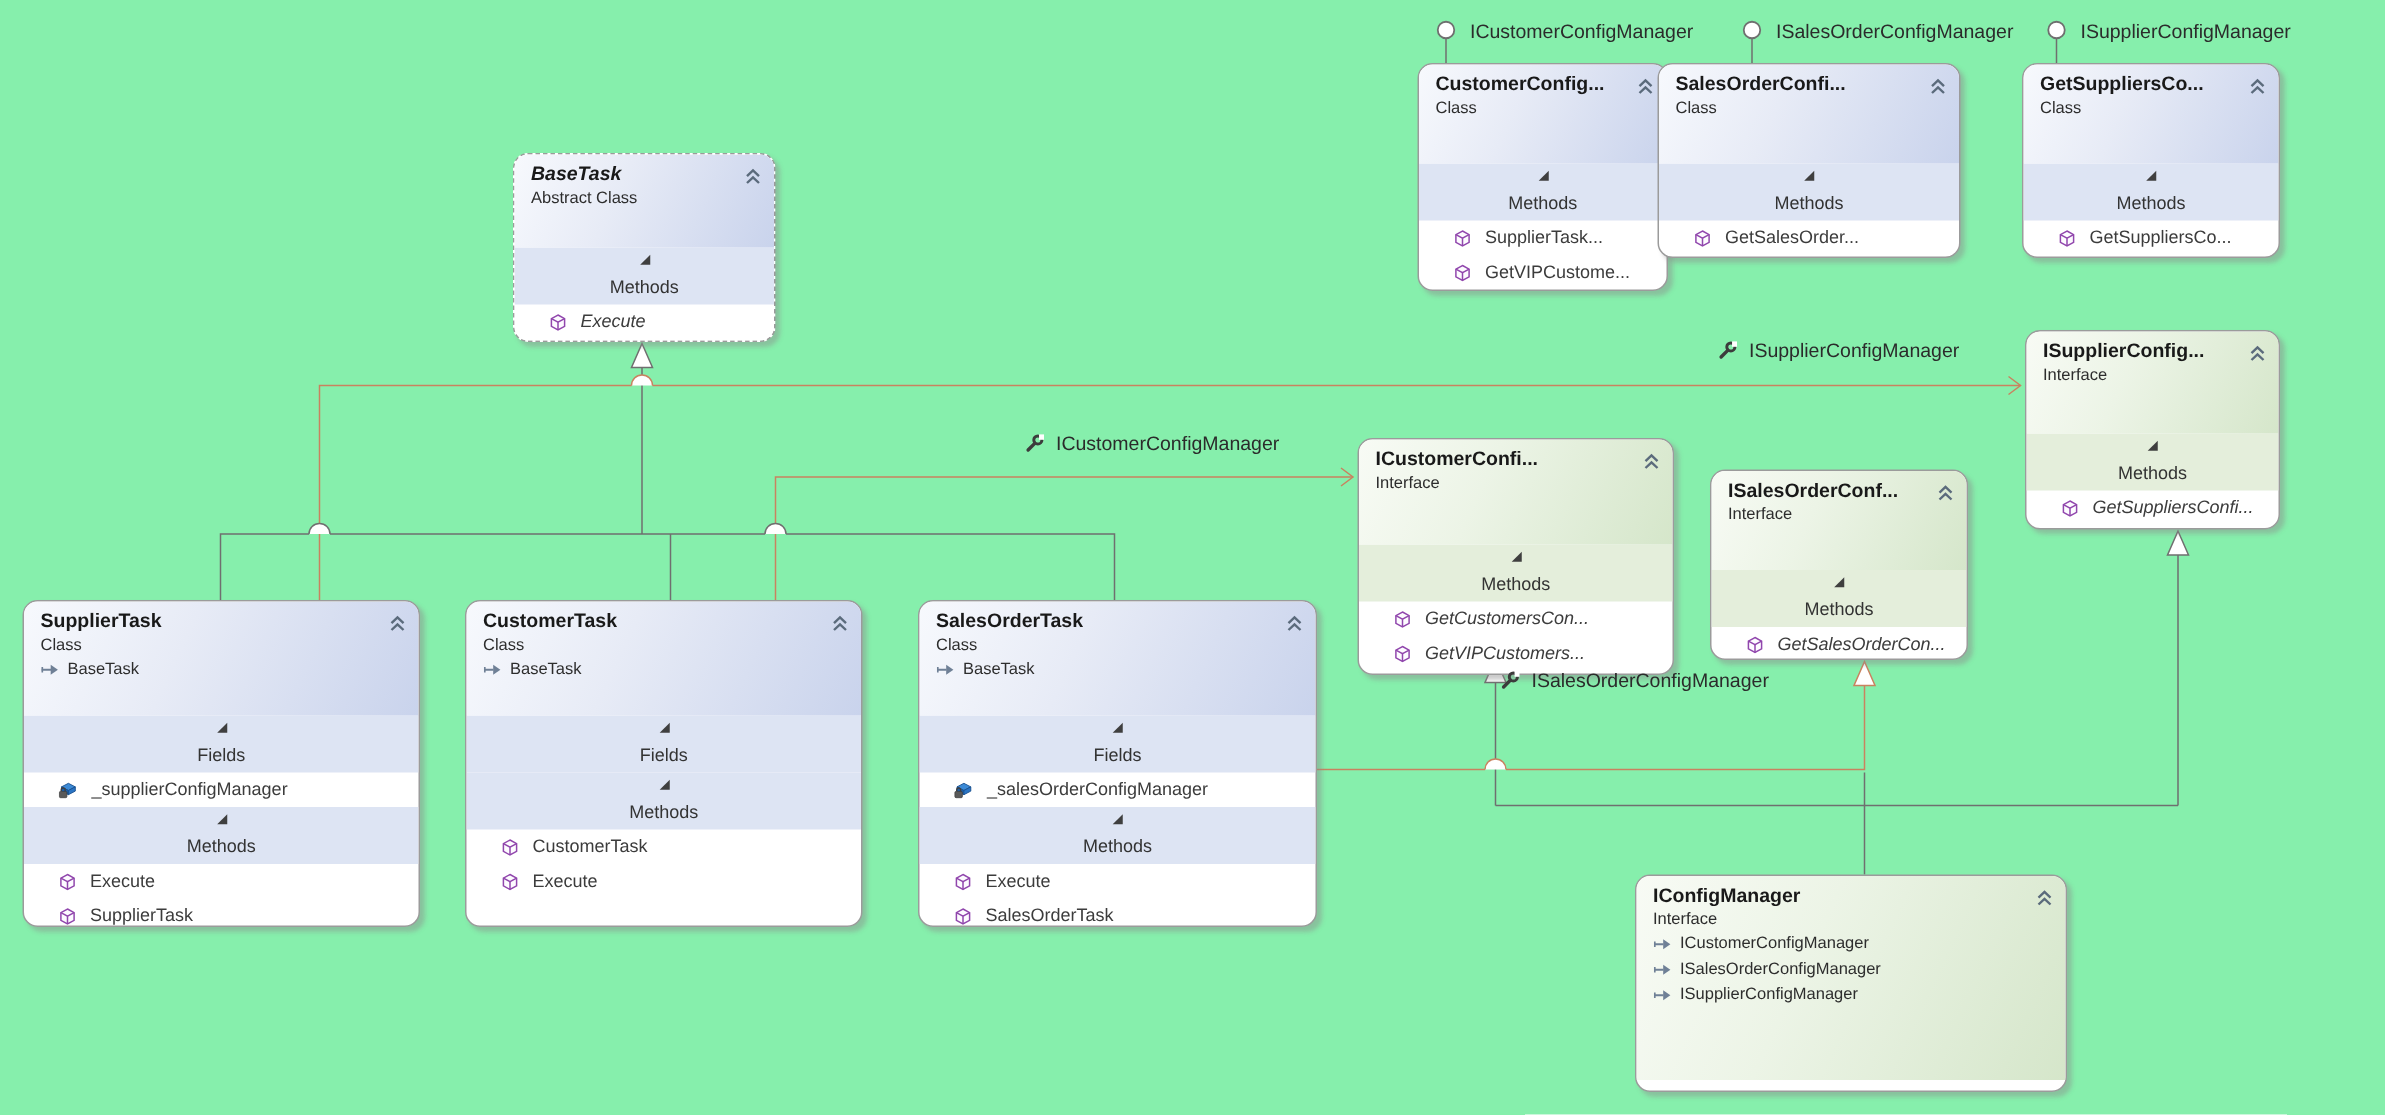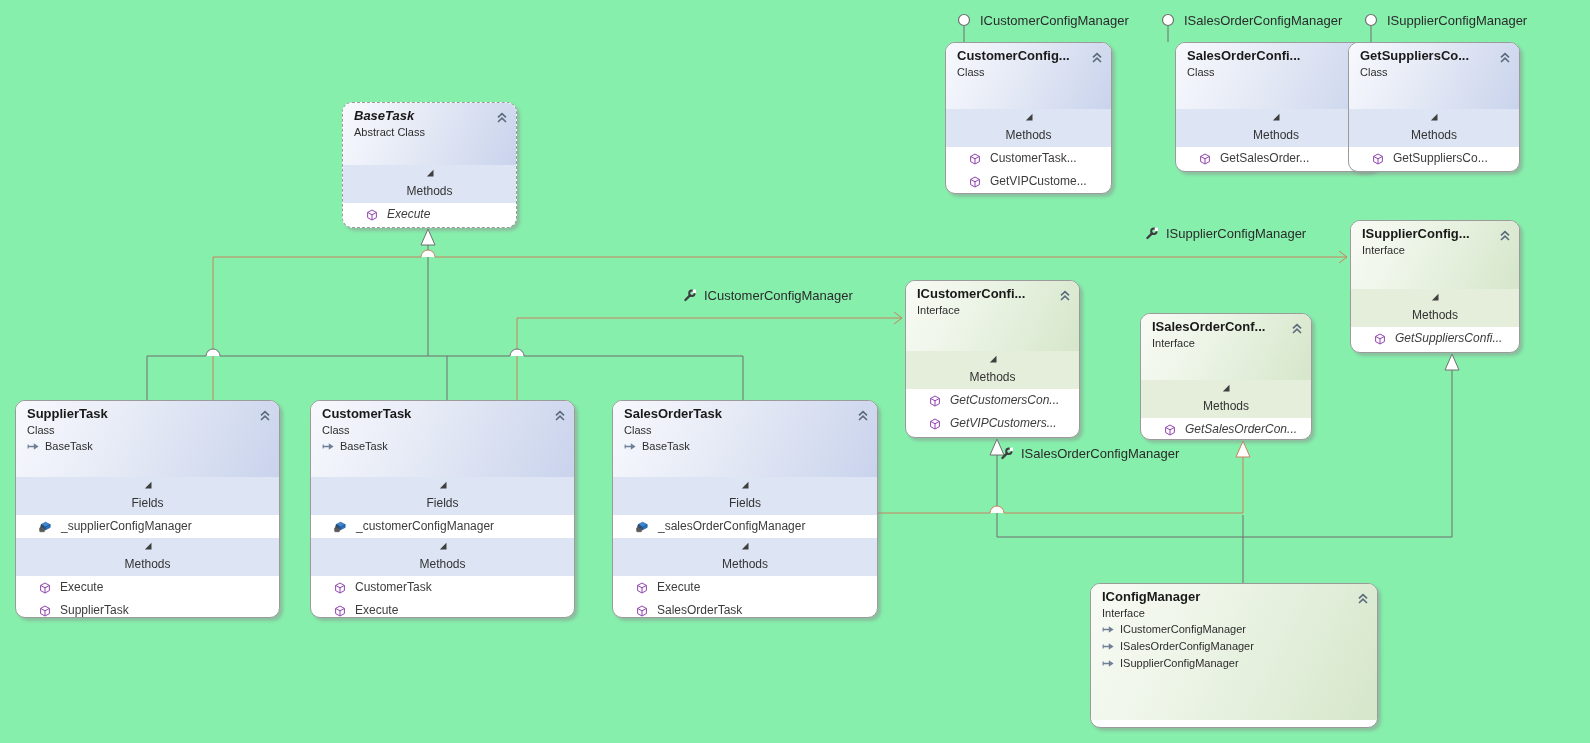--- a/index.html
+++ b/index.html
@@ -225,26 +225,20 @@
       <span class="chev"><svg width="12" height="11">
             <use href="#i-chevron"></use>
           </svg></span>
     </div>
     <div class="band">
       <span class="ic"><svg width="8" height="8">
             <use href="#i-expander"></use>
           </svg></span>
       <span>Fields</span>
     </div>
-    <div class="member">
-      <span class="ic"><svg width="13" height="13">
-            <use href="#i-field"></use>
-          </svg></span>
-      <span>_customerConfigManager</span>
-    </div>
     <div class="band">
       <span class="ic"><svg width="8" height="8">
             <use href="#i-expander"></use>
           </svg></span>
       <span>Methods</span>
     </div>
     <div class="member">
       <span class="ic"><svg width="12" height="12">
             <use href="#i-method"></use>
           </svg></span>
@@ -315,31 +309,31 @@
     <div class="band">
       <span class="ic"><svg width="8" height="8">
             <use href="#i-expander"></use>
           </svg></span>
       <span>Methods</span>
     </div>
     <div class="member">
       <span class="ic"><svg width="12" height="12">
             <use href="#i-method"></use>
           </svg></span>
-      <span>CustomerTask...</span>
+      <span>SupplierTask...</span>
     </div>
     <div class="member">
       <span class="ic"><svg width="12" height="12">
             <use href="#i-method"></use>
           </svg></span>
       <span>GetVIPCustome...</span>
     </div>
   </div>
 
-  <div class="node class" style="left:1175px;top:42px;width:202px;height:130px">
+  <div class="node class" style="left:1105px;top:42px;width:202px;height:130px">
     <div class="hdr" style="height:66px">
       <div class="title">SalesOrderConfi...</div>
       <div class="sub">Class</div>
       <span class="chev"><svg width="12" height="11">
             <use href="#i-chevron"></use>
           </svg></span>
     </div>
     <div class="band">
       <span class="ic"><svg width="8" height="8">
             <use href="#i-expander"></use>
@@ -369,21 +363,21 @@
       <span>Methods</span>
     </div>
     <div class="member">
       <span class="ic"><svg width="12" height="12">
             <use href="#i-method"></use>
           </svg></span>
       <span>GetSuppliersCo...</span>
     </div>
   </div>
 
-  <div class="node iface" style="left:905px;top:280px;width:175px;height:158px">
+  <div class="node iface" style="left:905px;top:292px;width:211px;height:158px">
     <div class="hdr" style="height:70px">
       <div class="title">ICustomerConfi...</div>
       <div class="sub">Interface</div>
       <span class="chev"><svg width="12" height="11">
             <use href="#i-chevron"></use>
           </svg></span>
     </div>
     <div class="band">
       <span class="ic"><svg width="8" height="8">
             <use href="#i-expander"></use>

